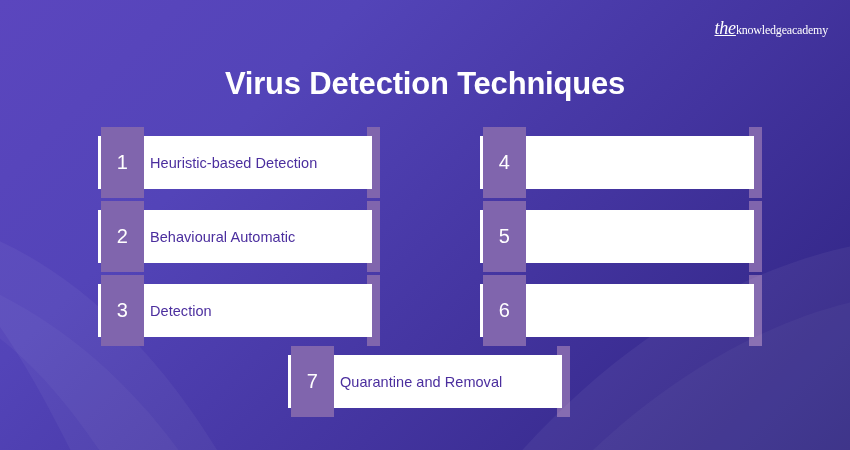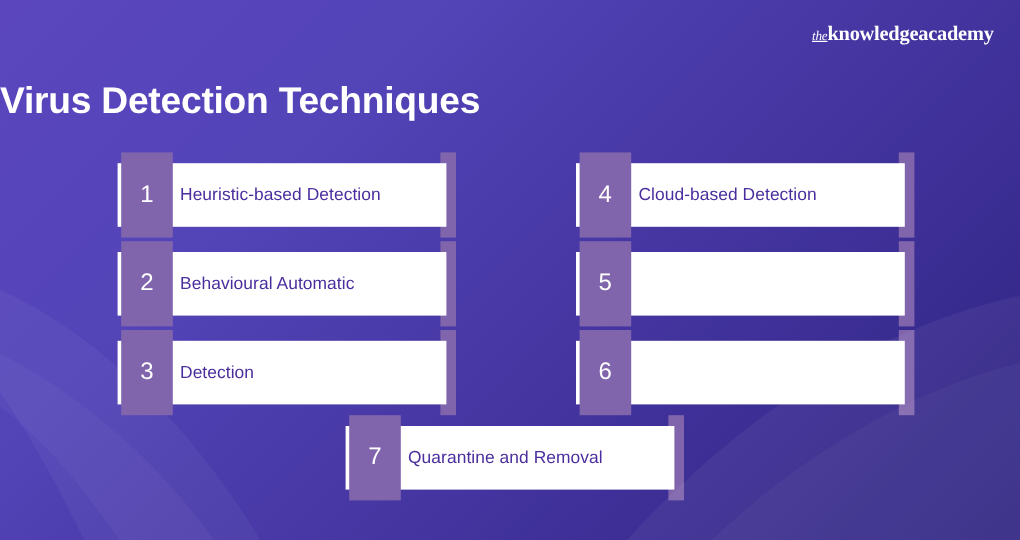--- a/index.html
+++ b/index.html
@@ -25,34 +25,34 @@
   
   .logo {
     position:absolute; top:18px; right:22px;
     color:#ffffff;
     font-family:"Liberation Serif", serif;
     white-space:nowrap;
     letter-spacing:.1px;
   }
   .logo .the {
     font-style:italic;
-    font-size:11px;
+    font-size:18px;
     letter-spacing:-.2px;
     text-decoration:underline;
   }
   .logo .ka {
-    font-weight:bold;
-    font-size:17px;
+    font-weight:normal;
+    font-size:12px;
     letter-spacing:-.2px;
   }
 
   
   .title {
     position:absolute; top:66px; left:0; right:0;
-    text-align:left;
+    text-align:center;
     color:#ffffff;
     font-size:31px;
     font-weight:bold;
     letter-spacing:-.2px;
   }
 
   
   .grid {
     position:absolute;
     top:136px; left:98px;
@@ -136,21 +136,20 @@
 
   <div class="card">
     <span class="accent"></span>
     <span class="badge">1</span>
     <span class="card-label">Heuristic-based Detection</span>
   </div>
 
   <div class="card">
     <span class="accent"></span>
     <span class="badge">4</span>
-    <span class="card-label">Cloud-based Detection</span>
   </div>
 
   <div class="card">
     <span class="accent"></span>
     <span class="badge">2</span>
     <span class="card-label">Behavioural Automatic</span>
   </div>
 
   <div class="card">
     <span class="accent"></span>

